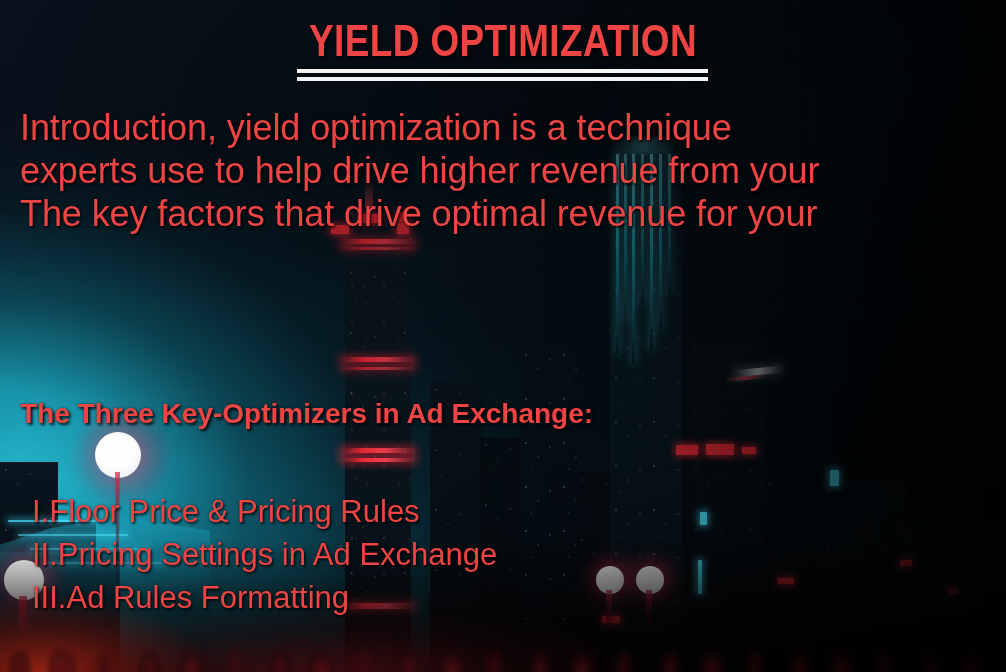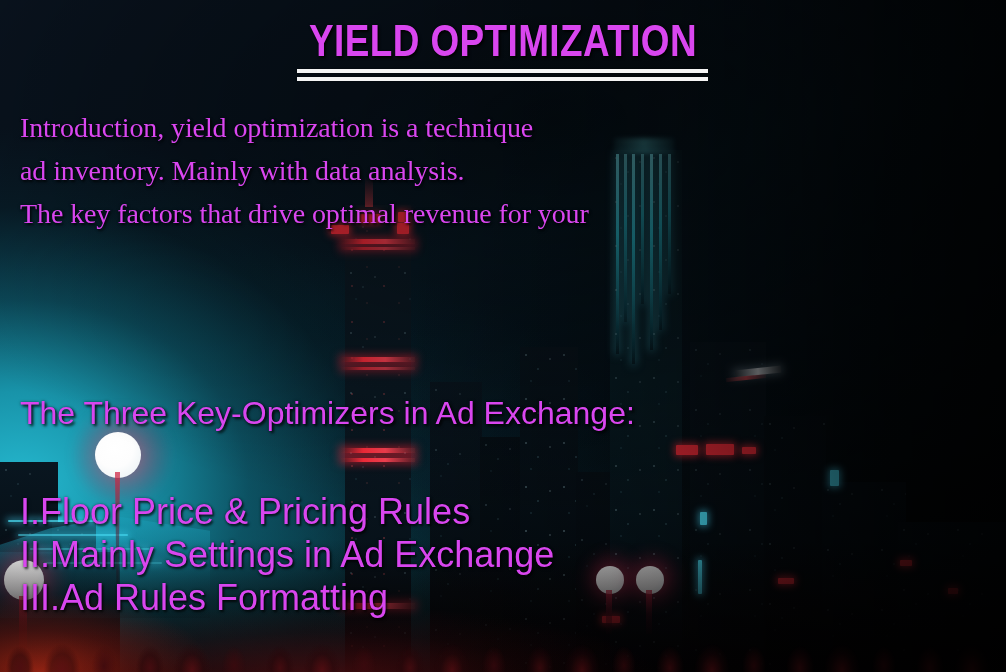--- a/index.html
+++ b/index.html
@@ -158,21 +158,21 @@
       radial-gradient(ellipse 18px 26px at 62px 72px, rgba(85,14,18,0.9) 0%, rgba(40,7,10,0.5) 62%, rgba(0,0,0,0) 100%),
       radial-gradient(ellipse 12px 20px at 104px 68px, rgba(60,10,14,0.9) 0%, rgba(0,0,0,0) 100%);
     background-size: 130px 80px, 130px 80px, 130px 80px;
     opacity: 0.9;
   }
 
   
   .content {
     position: absolute;
     inset: 0;
-    color: #d946ef;
+    color: #ef4444;
   }
 
   .title {
     position: absolute;
     left: 0; right: 0;
     top: 18px;
     text-align: center;
     font-family: "Liberation Sans Narrow", "Liberation Sans", "DejaVu Sans Condensed", sans-serif;
     font-weight: bold;
     font-size: 45px;
@@ -193,54 +193,55 @@
   .title-rule.r1 { top: 69px; }
   .title-rule.r2 { top: 77px; height: 4px; }
 
   .body-block {
     position: absolute;
     left: 20px;
     top: 106px;
     width: 966px;
   }
   .body-line {
-    font-family: Liberation Serif, serif;
-    font-size: 28px;
+    font-family: Liberation Sans, sans-serif;
+    font-size: 36px;
     line-height: 43px;
     font-weight: normal;
     white-space: nowrap;
     text-shadow: 1.5px 1.5px 2.5px rgba(0,0,0,0.75), 0 0 3px rgba(0,0,0,0.45);
     letter-spacing: -0.1px;
   }
 
   .subhead {
     position: absolute;
     left: 20px;
     top: 392px;
     font-family: "Liberation Sans Narrow", "Liberation Sans", "DejaVu Sans Condensed", sans-serif;
-    font-size: 32px;
+    font-size: 28px;
     line-height: 43px;
-    font-weight: normal;
+    font-weight: bold;
     white-space: nowrap;
     text-shadow: 2px 2px 3px rgba(0,0,0,0.85), 0 0 3px rgba(0,0,0,0.5);
   }
 
   .list-block {
     position: absolute;
     left: 20px;
     top: 490px;
     width: 966px;
   }
   .list-item {
     font-family: "Liberation Sans Narrow", "Liberation Sans", "DejaVu Sans Condensed", sans-serif;
-    font-size: 36px;
+    font-size: 31px;
     line-height: 43px;
     font-weight: normal;
     white-space: nowrap;
     text-shadow: 1.5px 1.5px 2.5px rgba(0,0,0,0.75), 0 0 3px rgba(0,0,0,0.45);
+    margin-left: 12px;
   }
 </style>
 </head>
 <body>
 
 <div id="slide">
 
   <div class="bg">
     <div class="bg-base"></div>
 
@@ -354,26 +355,26 @@
   </div>
 
   <div class="content">
 
     <div class="title">YIELD OPTIMIZATION</div>
     <div class="title-rule r1"></div>
     <div class="title-rule r2"></div>
 
     <div class="body-block">
       <div class="body-line">Introduction, yield optimization is a technique</div>
-      <div class="body-line">ad inventory. Mainly with data analysis.</div>
+      <div class="body-line">experts use to help drive higher revenue from your</div>
       <div class="body-line">The key factors that drive optimal revenue for your</div>
     </div>
 
     <div class="subhead">The Three Key-Optimizers in Ad Exchange:</div>
 
     <div class="list-block">
       <div class="list-item">I.Floor Price &amp; Pricing Rules</div>
-      <div class="list-item">II.Mainly Settings in Ad Exchange</div>
+      <div class="list-item">II.Pricing Settings in Ad Exchange</div>
       <div class="list-item">III.Ad Rules Formatting</div>
     </div>
 
   </div>
 </div>
 
 </body></html>

